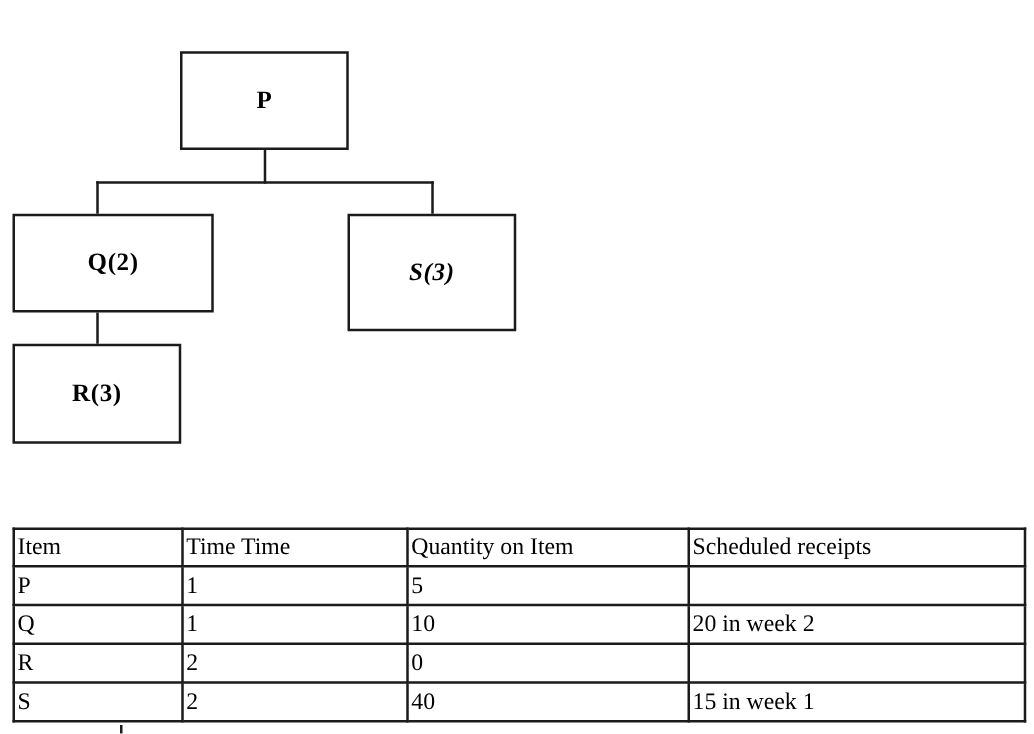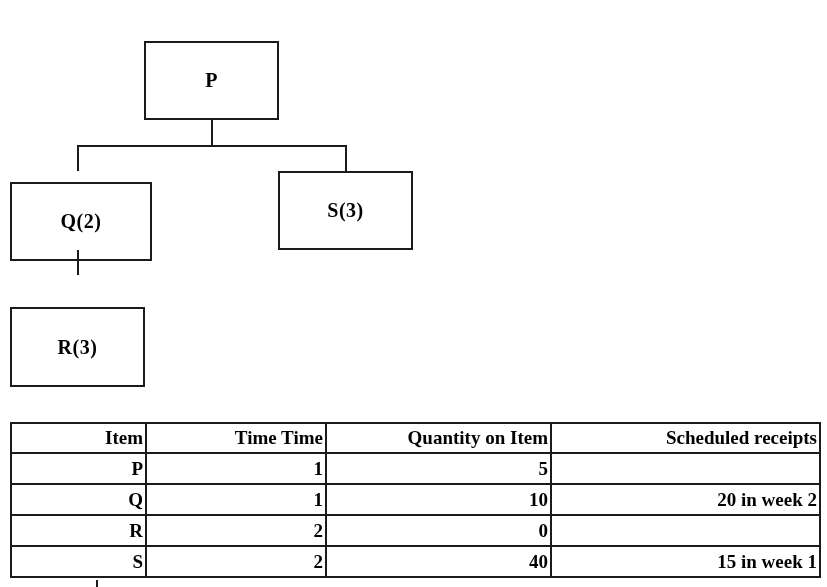--- a/index.html
+++ b/index.html
@@ -37,48 +37,48 @@
     position:absolute;
     left:10px;top:422px;
     width:809px;
     border-collapse:collapse;
     table-layout:fixed;
     font-size:19px;
   }
   .inv-table th,.inv-table td{
     box-sizing:border-box;
     border:2px solid var(--line);
-    text-align:right;
+    text-align:left;
     vertical-align:middle;
-    font-weight:bold;
+    font-weight:normal;
     height:30px;
     padding:1px 2px;
     white-space:nowrap;
     overflow:hidden;
   }
   .inv-table tbody td{height:31px;}
 </style>
 </head>
 <body>
 
 <div class="screen">
 
   <div class="node" style="left:144px;top:41px;width:135px;height:79px;">
     <span class="node-label">P</span>
   </div>
 
-  <div class="node" style="left:10px;top:182px;width:142px;height:79px;">
+  <div class="node" style="left:10px;top:171px;width:161px;height:79px;">
     <span class="node-label">Q(2)</span>
   </div>
 
-  <div class="node" style="left:278px;top:171px;width:135px;height:79px;">
+  <div class="node" style="left:278px;top:171px;width:135px;height:94px;font-style:italic;">
     <span class="node-label">S(3)</span>
   </div>
 
-  <div class="node" style="left:10px;top:275px;width:135px;height:80px;margin-top:32px;">
+  <div class="node" style="left:10px;top:275px;width:135px;height:80px;">
     <span class="node-label">R(3)</span>
   </div>
 
   <div class="vline" style="left:211px;top:120px;height:27px;"></div>
   <div class="hline" style="left:77px;top:145px;width:270px;"></div>
   <div class="vline" style="left:77px;top:145px;height:26px;"></div>
   <div class="vline" style="left:345px;top:145px;height:26px;"></div>
   <div class="vline" style="left:77px;top:250px;height:25px;"></div>
 
   <table class="inv-table">

